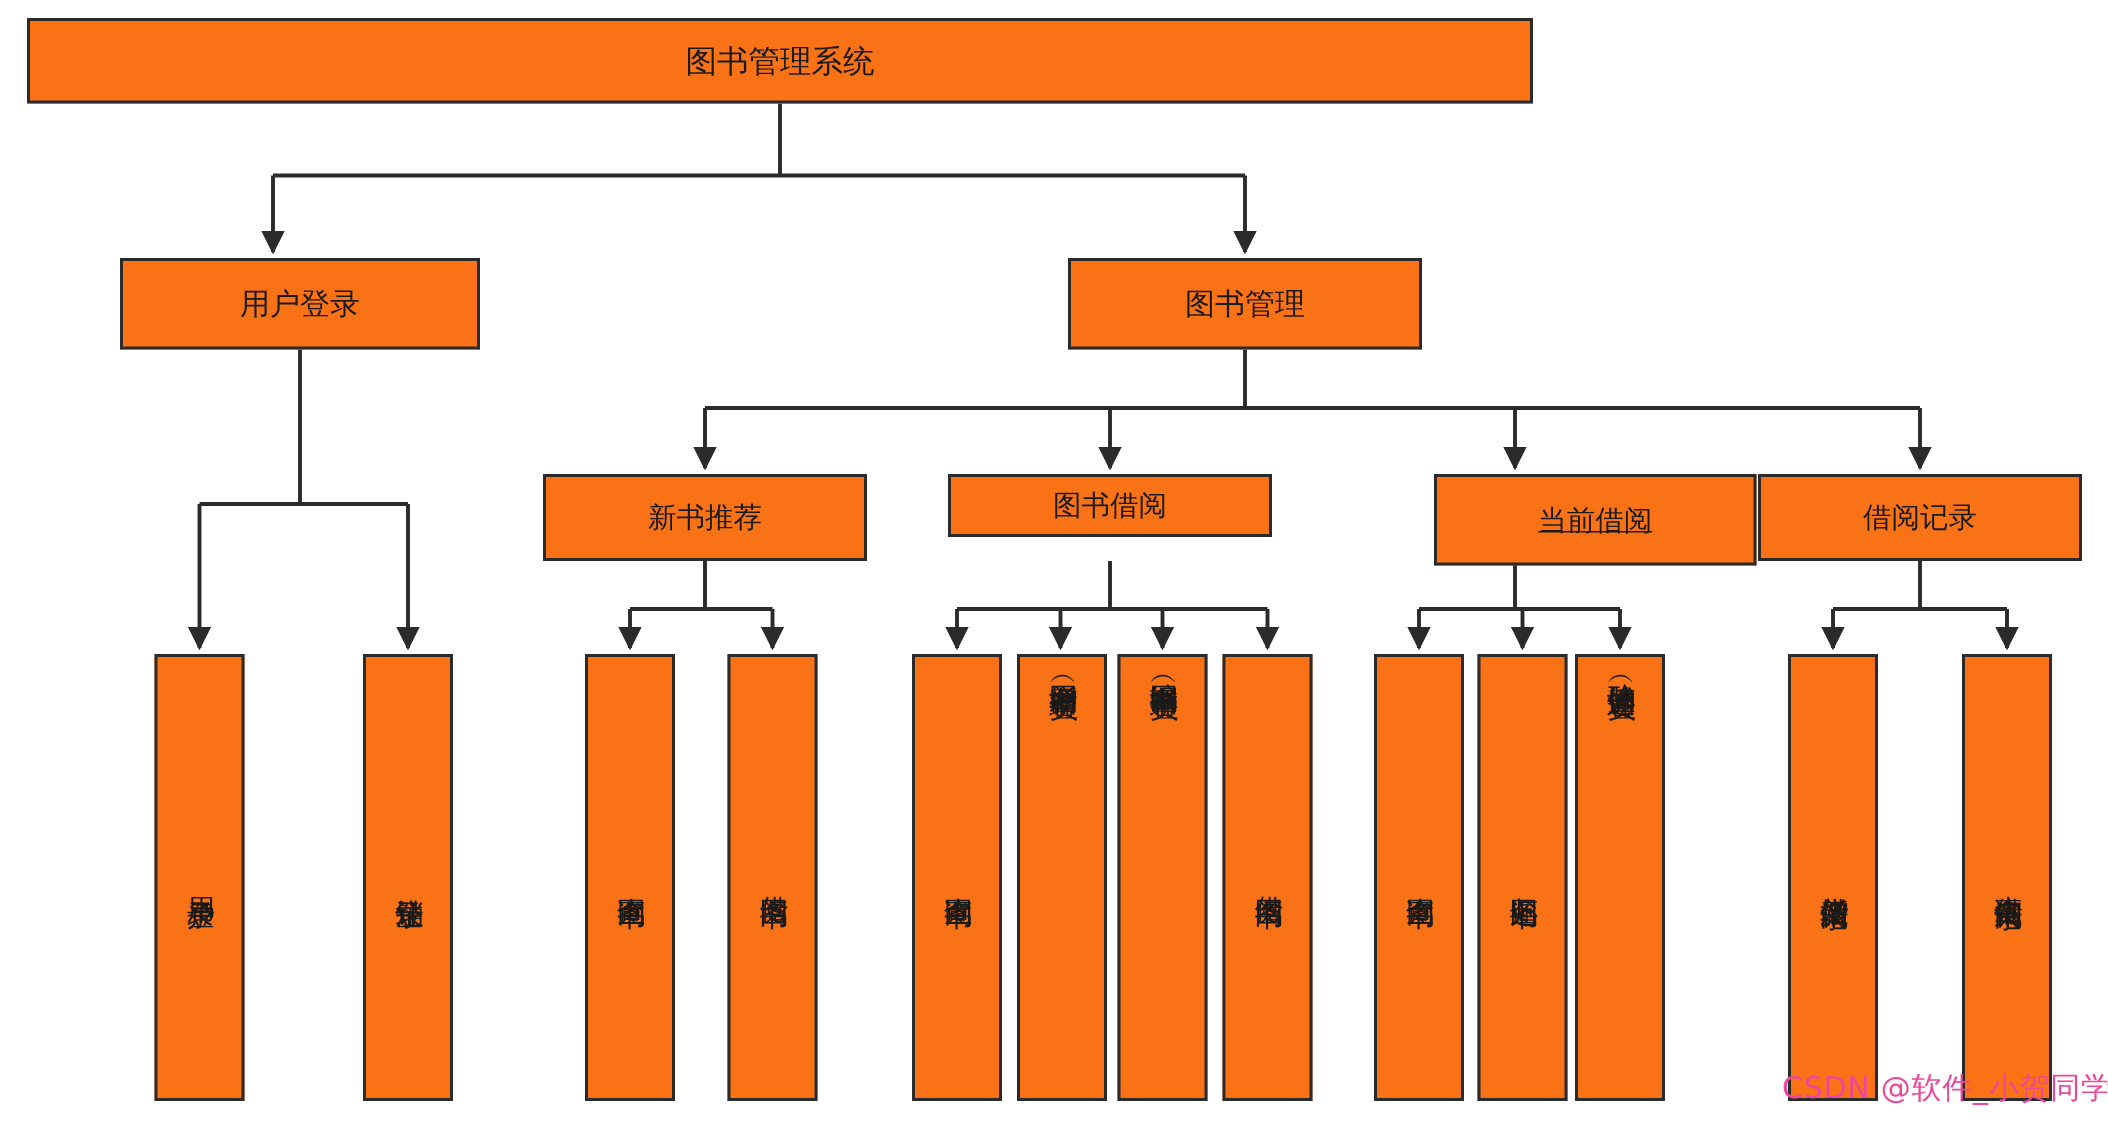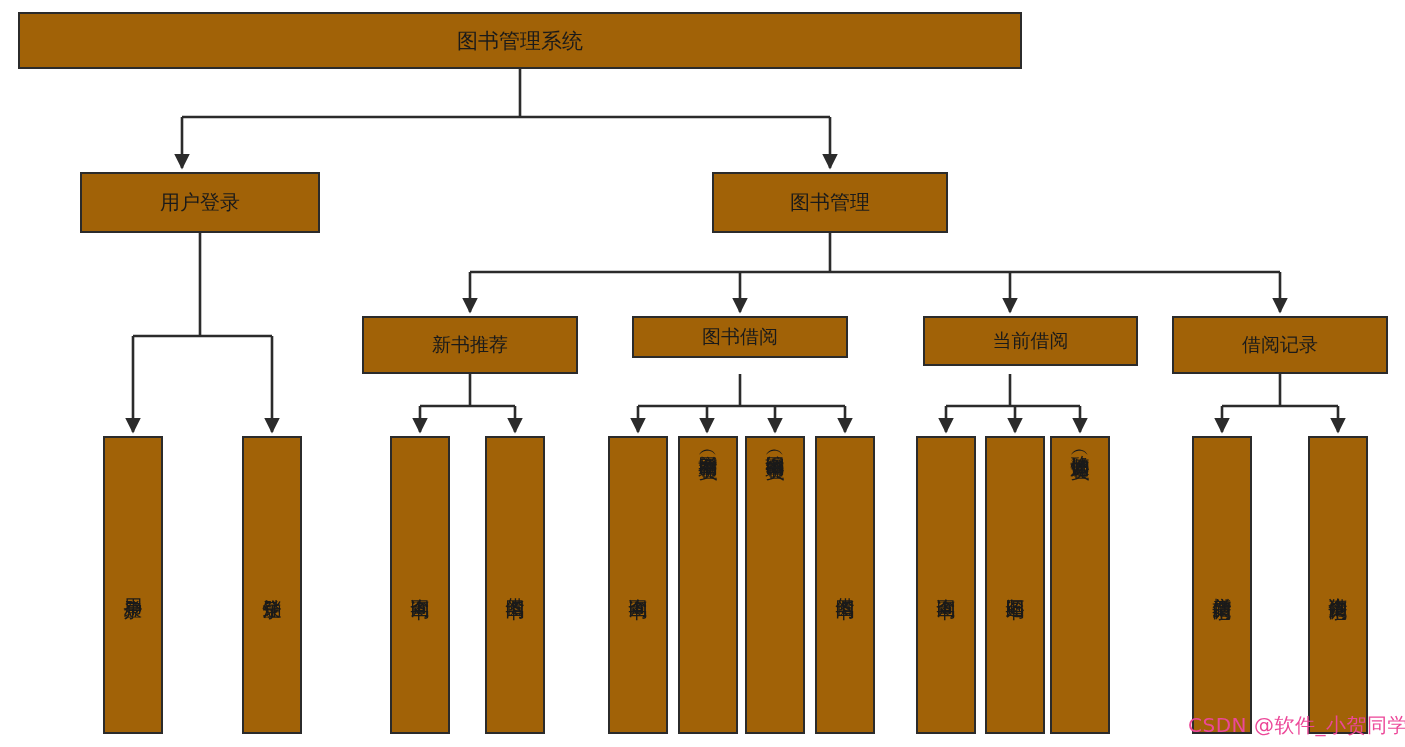--- a/index.html
+++ b/index.html
@@ -20,21 +20,21 @@
   #wires {
     position: absolute;
     left: 0;
     top: 0;
     width: 1405px;
     height: 747px;
   }
   .node {
     position: absolute;
     box-sizing: border-box;
-    background: #a16207;
+    background: #f97316;
     border: 2px solid #2b2b2b;
     display: flex;
     align-items: center;
     justify-content: center;
     color: #1a1a1a;
     z-index: 2;
   }
   .node.root {
     font-size: 21px;
   }
@@ -145,21 +145,21 @@
   <div class="node level3" style="left:362px; top:316px; width:216px; height:58px;">
     <span>新书推荐</span>
   </div>
 
   <div class="node level2" style="left:712px; top:172px; width:236px; height:61px;">
     <span>图书管理</span>
   </div>
   <div class="node level3" style="left:632px; top:316px; width:216px; height:42px;">
     <span>图书借阅</span>
   </div>
-  <div class="node level3" style="left:923px; top:316px; width:215px; height:50px;">
+  <div class="node level3" style="left:956px; top:316px; width:215px; height:61px;text-decoration:underline;">
     <span>当前借阅</span>
   </div>
   <div class="node level3" style="left:1172px; top:316px; width:216px; height:58px;text-align:right;">
     <span>借阅记录</span>
   </div>
 
   <div class="node leaf" style="left:103px; top:436px; width:60px; height:298px;">
     <div class="leaf-inner">
       <span class="vtext">用户登录</span>
     </div>

